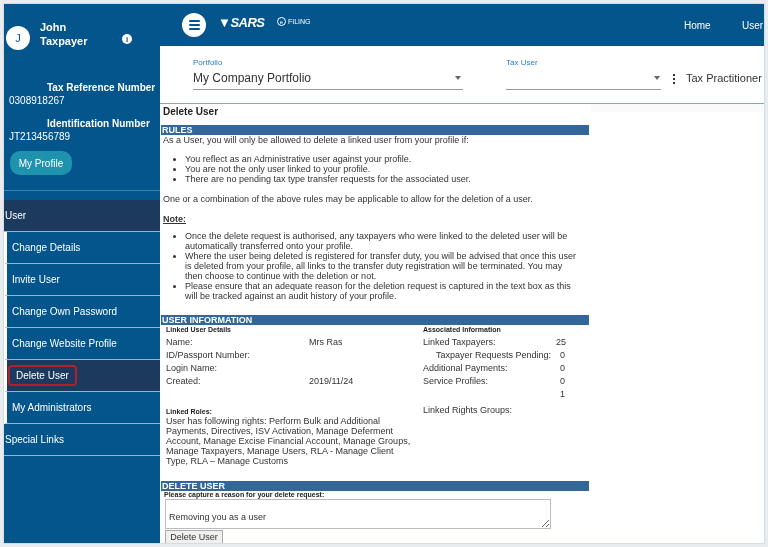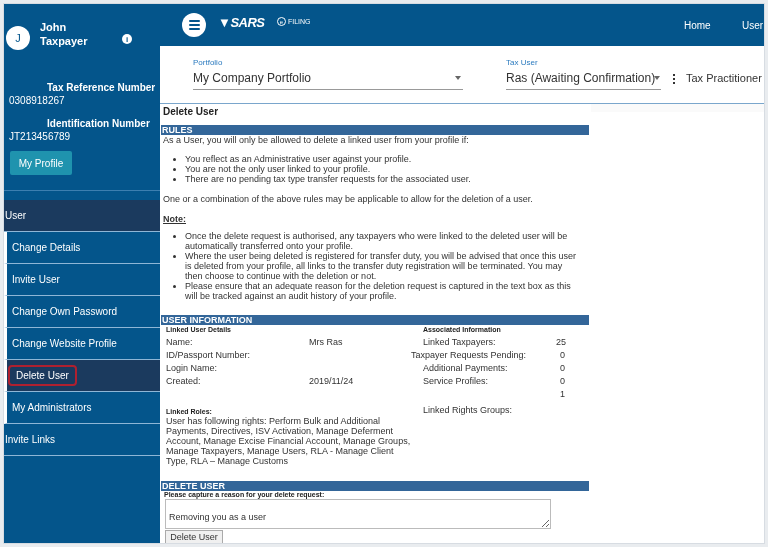--- a/index.html
+++ b/index.html
@@ -9,21 +9,21 @@
   .frame { position: absolute; left: 3px; top: 3px; width: 762px; height: 541px; background: #fff; border: 1px solid #d7dce2; overflow: hidden; }
 
   
   .sidebar { position: absolute; left: 0; top: 0; width: 156px; height: 541px; background: #04558b; color: #fff; }
   .profile { position: relative; height: 45px; }
   .avatar { position: absolute; left: 2px; top: 22px; width: 24px; height: 24px; border-radius: 50%; background: #fff; color: #04558b; font-size: 11px; display:flex; align-items:center; justify-content:center; }
   .user-name { position: absolute; left: 36px; top: 16px; font-size: 11px; line-height: 14px; font-weight: bold; }
   .info-icon { position: absolute; left: 118px; top: 30px; width: 10px; height: 10px; border-radius: 50%; background: #fff; color: #04558b; font-size: 8px; font-weight: bold; display:flex; align-items:center; justify-content:center; }
   .field-label { position: absolute; left: 5px; font-size: 10px; font-weight: bold; margin-left: 38px; }
   .field-value { position: absolute; left: 5px; font-size: 10px; }
-  .my-profile { position: absolute; left: 6px; top: 147px; width: 62px; height: 24px; background: #1f93ae; border-radius: 2px; color: #fff; font-size: 10px; display:flex; align-items:center; justify-content:center; border: none; font-family: "Liberation Sans", sans-serif; }
+  .my-profile { position: absolute; left: 6px; top: 147px; width: 62px; height: 24px; background: #1f93ae; border-radius: 10px; color: #fff; font-size: 10px; display:flex; align-items:center; justify-content:center; border: none; font-family: "Liberation Sans", sans-serif; }
   .side-divider { position: absolute; left: 0; top: 186px; width: 156px; height: 1px; background: #3d7fb0; }
 
   .nav { position: absolute; left: 0; top: 196px; width: 156px; }
   .nav-item { height: 32px; display:flex; align-items:center; font-size: 10px; color:#fff; border-bottom: 1px solid #8fb6d6; padding-left: 8px; }
   .nav-item.group { background: #1b3a5e; padding-left: 1px; }
   .nav-item.top { padding-left: 1px; }
   .nav-item.active { background: #1b3a5e; }
   .nav-item.sub { border-left: 3px solid #fff; padding-left: 5px; margin-left: 0; }
   .nav-item.two-line { height: 32px; line-height: 12px; }
   .active-box { border: 2px solid #b0202f; border-radius: 4px; padding: 3px 6px; margin-left: -4px; }
@@ -100,21 +100,21 @@
       <div class="nav-item sub">
           <span>Change Website Profile</span>
         </div>
       <div class="nav-item sub active">
           <span class="active-box">Delete User</span>
         </div>
       <div class="nav-item sub">
           <span>My Administrators</span>
         </div>
       <div class="nav-item top">
-          <span>Invite Links</span>
+          <span>Special Links</span>
         </div>
     </nav>
   </aside>
 
   <header class="topbar">
     <div class="menu-btn">
         <span></span>
         <span></span>
         <span></span>
       </div>
@@ -127,21 +127,20 @@
     <a class="top-link" style="left:582px">User</a>
   </header>
 
   <div class="selbar">
     <div class="sel-label" style="left:33px;top:12px">Portfolio</div>
     <div class="sel-value" style="left:33px;top:25px">My Company Portfolio</div>
     <div class="caret" style="left:295px;top:30px"></div>
     <div class="sel-line" style="left:33px;top:43px;width:270px"></div>
 
     <div class="sel-label" style="left:346px;top:12px">Tax User</div>
-    <div class="sel-value" style="left:346px;top:25px">Ras (Awaiting Confirmation)</div>
     <div class="caret" style="left:494px;top:30px"></div>
     <div class="sel-line" style="left:346px;top:43px;width:155px"></div>
 
     <div class="kebab">
         <span></span>
         <span></span>
         <span></span>
       </div>
     <div class="practitioner">Tax Practitioner</div>
   </div>
@@ -175,21 +174,21 @@
     <div class="cell" style="left:148px;top:233px">Mrs Ras</div>
     <div class="cell" style="left:5px;top:246px">ID/Passport Number:</div>
     <div class="cell" style="left:148px;top:246px"></div>
     <div class="cell" style="left:5px;top:259px">Login Name:</div>
     <div class="cell" style="left:148px;top:259px"></div>
     <div class="cell" style="left:5px;top:272px">Created:</div>
     <div class="cell" style="left:148px;top:272px">2019/11/24</div>
 
     <div class="cell" style="left:262px;top:233px">Linked Taxpayers:</div>
     <div class="cell" style="left:395px;top:233px">25</div>
-    <div class="cell" style="left:250px;top:246px">Taxpayer Requests Pending:</div>
+    <div class="cell" style="left:275px;top:246px">Taxpayer Requests Pending:</div>
     <div class="cell" style="left:399px;top:246px">0</div>
     <div class="cell" style="left:262px;top:259px">Additional Payments:</div>
     <div class="cell" style="left:399px;top:259px">0</div>
     <div class="cell" style="left:262px;top:272px">Service Profiles:</div>
     <div class="cell" style="left:399px;top:272px">0</div>
     <div class="cell" style="left:262px;top:301px">Linked Rights Groups:</div>
     <div class="cell" style="left:399px;top:285px">1</div>
 
     <div class="small-bold" style="left:5px;top:304px">Linked Roles:</div>
     <div class="roles">User has following rights: Perform Bulk and Additional Payments, Directives, ISV Activation, Manage Deferment Account, Manage Excise Financial Account, Manage Groups, Manage Taxpayers, Manage Users, RLA - Manage Client Type, RLA – Manage Customs</div>

